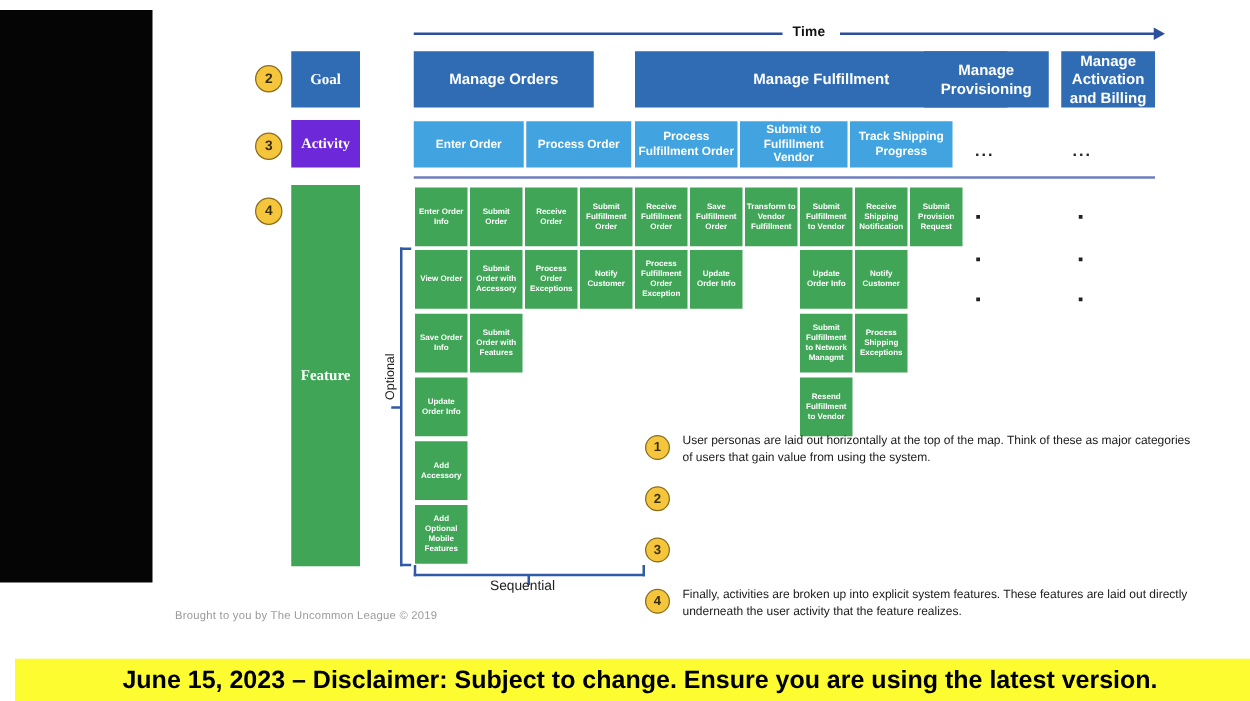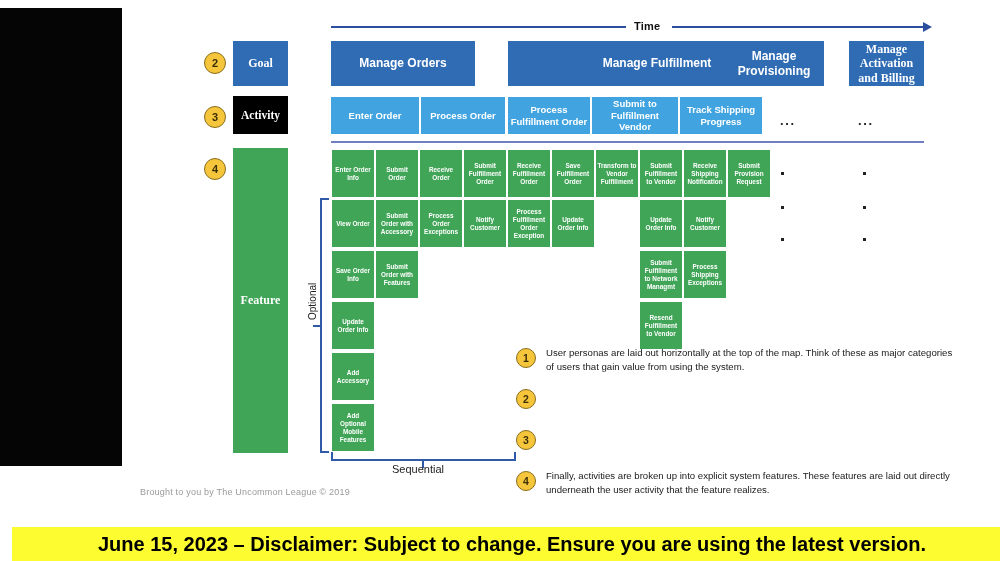--- a/index.html
+++ b/index.html
@@ -19,21 +19,21 @@
   .time-label{position:absolute;font-size:11px;font-weight:bold;color:#111;letter-spacing:.2px;}
   .arrow-head{position:absolute;width:0;height:0;border-top:5px solid transparent;border-bottom:5px solid transparent;border-left:9px solid #2b4f9e;}
 
   
   .rule{position:absolute;height:0;border-top:2px solid #6f7fbf;}
 
   
   .chip{position:absolute;box-sizing:border-box;display:flex;align-items:center;justify-content:center;
         color:#fff;font-weight:bold;text-align:right;line-height:1.12;font-family:Liberation Serif, serif;}
   .chip.goal{background:#2f6cb4;font-size:12px;}
-  .chip.activity{background:#000000;font-size:11.5px;}
+  .chip.activity{background:#6d28d9;font-size:11.5px;}
   .chip.feature{background:#40a557;font-size:12px;}
 
   
   .goal-box{position:absolute;box-sizing:border-box;background:#2f6cb4;color:#fff;
     display:flex;align-items:center;justify-content:center;text-align:center;
     font-size:12px;font-weight:bold;line-height:1.18;padding:2px 3px;}
   
   .act-box{position:absolute;box-sizing:border-box;background:#41a4e0;color:#fff;
     display:flex;align-items:center;justify-content:center;text-align:center;
     font-size:9.5px;font-weight:bold;line-height:1.2;padding:2px 2px;}
@@ -79,22 +79,22 @@
   <div class="time-line" style="left:331px;top:26px;width:295px;"></div>
   <div class="time-label" style="left:634px;top:20px;">Time</div>
   <div class="time-line" style="left:672px;top:26px;width:252px;"></div>
   <div class="arrow-head" style="left:923px;top:22px;"></div>
 
   <div class="badge" style="left:204px;top:52px;">2</div>
   <div class="chip goal" style="left:233px;top:41px;width:55px;height:45px;">Goal</div>
 
   <div class="goal-box" style="left:331px;top:41px;width:144px;height:45px;">Manage Orders</div>
   <div class="goal-box" style="left:508px;top:41px;width:298px;height:45px;">Manage Fulfillment</div>
-  <div class="goal-box" style="left:724px;top:41px;width:100px;height:45px;">Manage Provisioning</div>
-  <div class="goal-box" style="left:849px;top:41px;width:75px;height:45px;font-family:Liberation Serif, serif;">Manage Activation and Billing</div>
+  <div class="goal-box" style="left:739px;top:41px;width:100px;height:45px;">Manage Provisioning</div>
+  <div class="goal-box" style="left:849px;top:41px;width:75px;height:45px;">Manage Activation and Billing</div>
 
   <div class="badge" style="left:204px;top:106px;">3</div>
   <div class="chip activity" style="left:233px;top:96px;width:55px;height:38px;">Activity</div>
 
   <div class="act-box" style="left:331px;top:97px;width:88px;height:37px;">Enter Order</div>
   <div class="act-box" style="left:421px;top:97px;width:84px;height:37px;">Process Order</div>
   <div class="act-box" style="left:508px;top:97px;width:82px;height:37px;">Process Fulfillment Order</div>
   <div class="act-box" style="left:592px;top:37px;top:97px;width:86px;height:37px;">Submit to Fulfillment Vendor</div>
   <div class="act-box" style="left:680px;top:97px;width:82px;height:37px;">Track Shipping Progress</div>
   <div class="ellip" style="left:780px;top:113px;">...</div>

